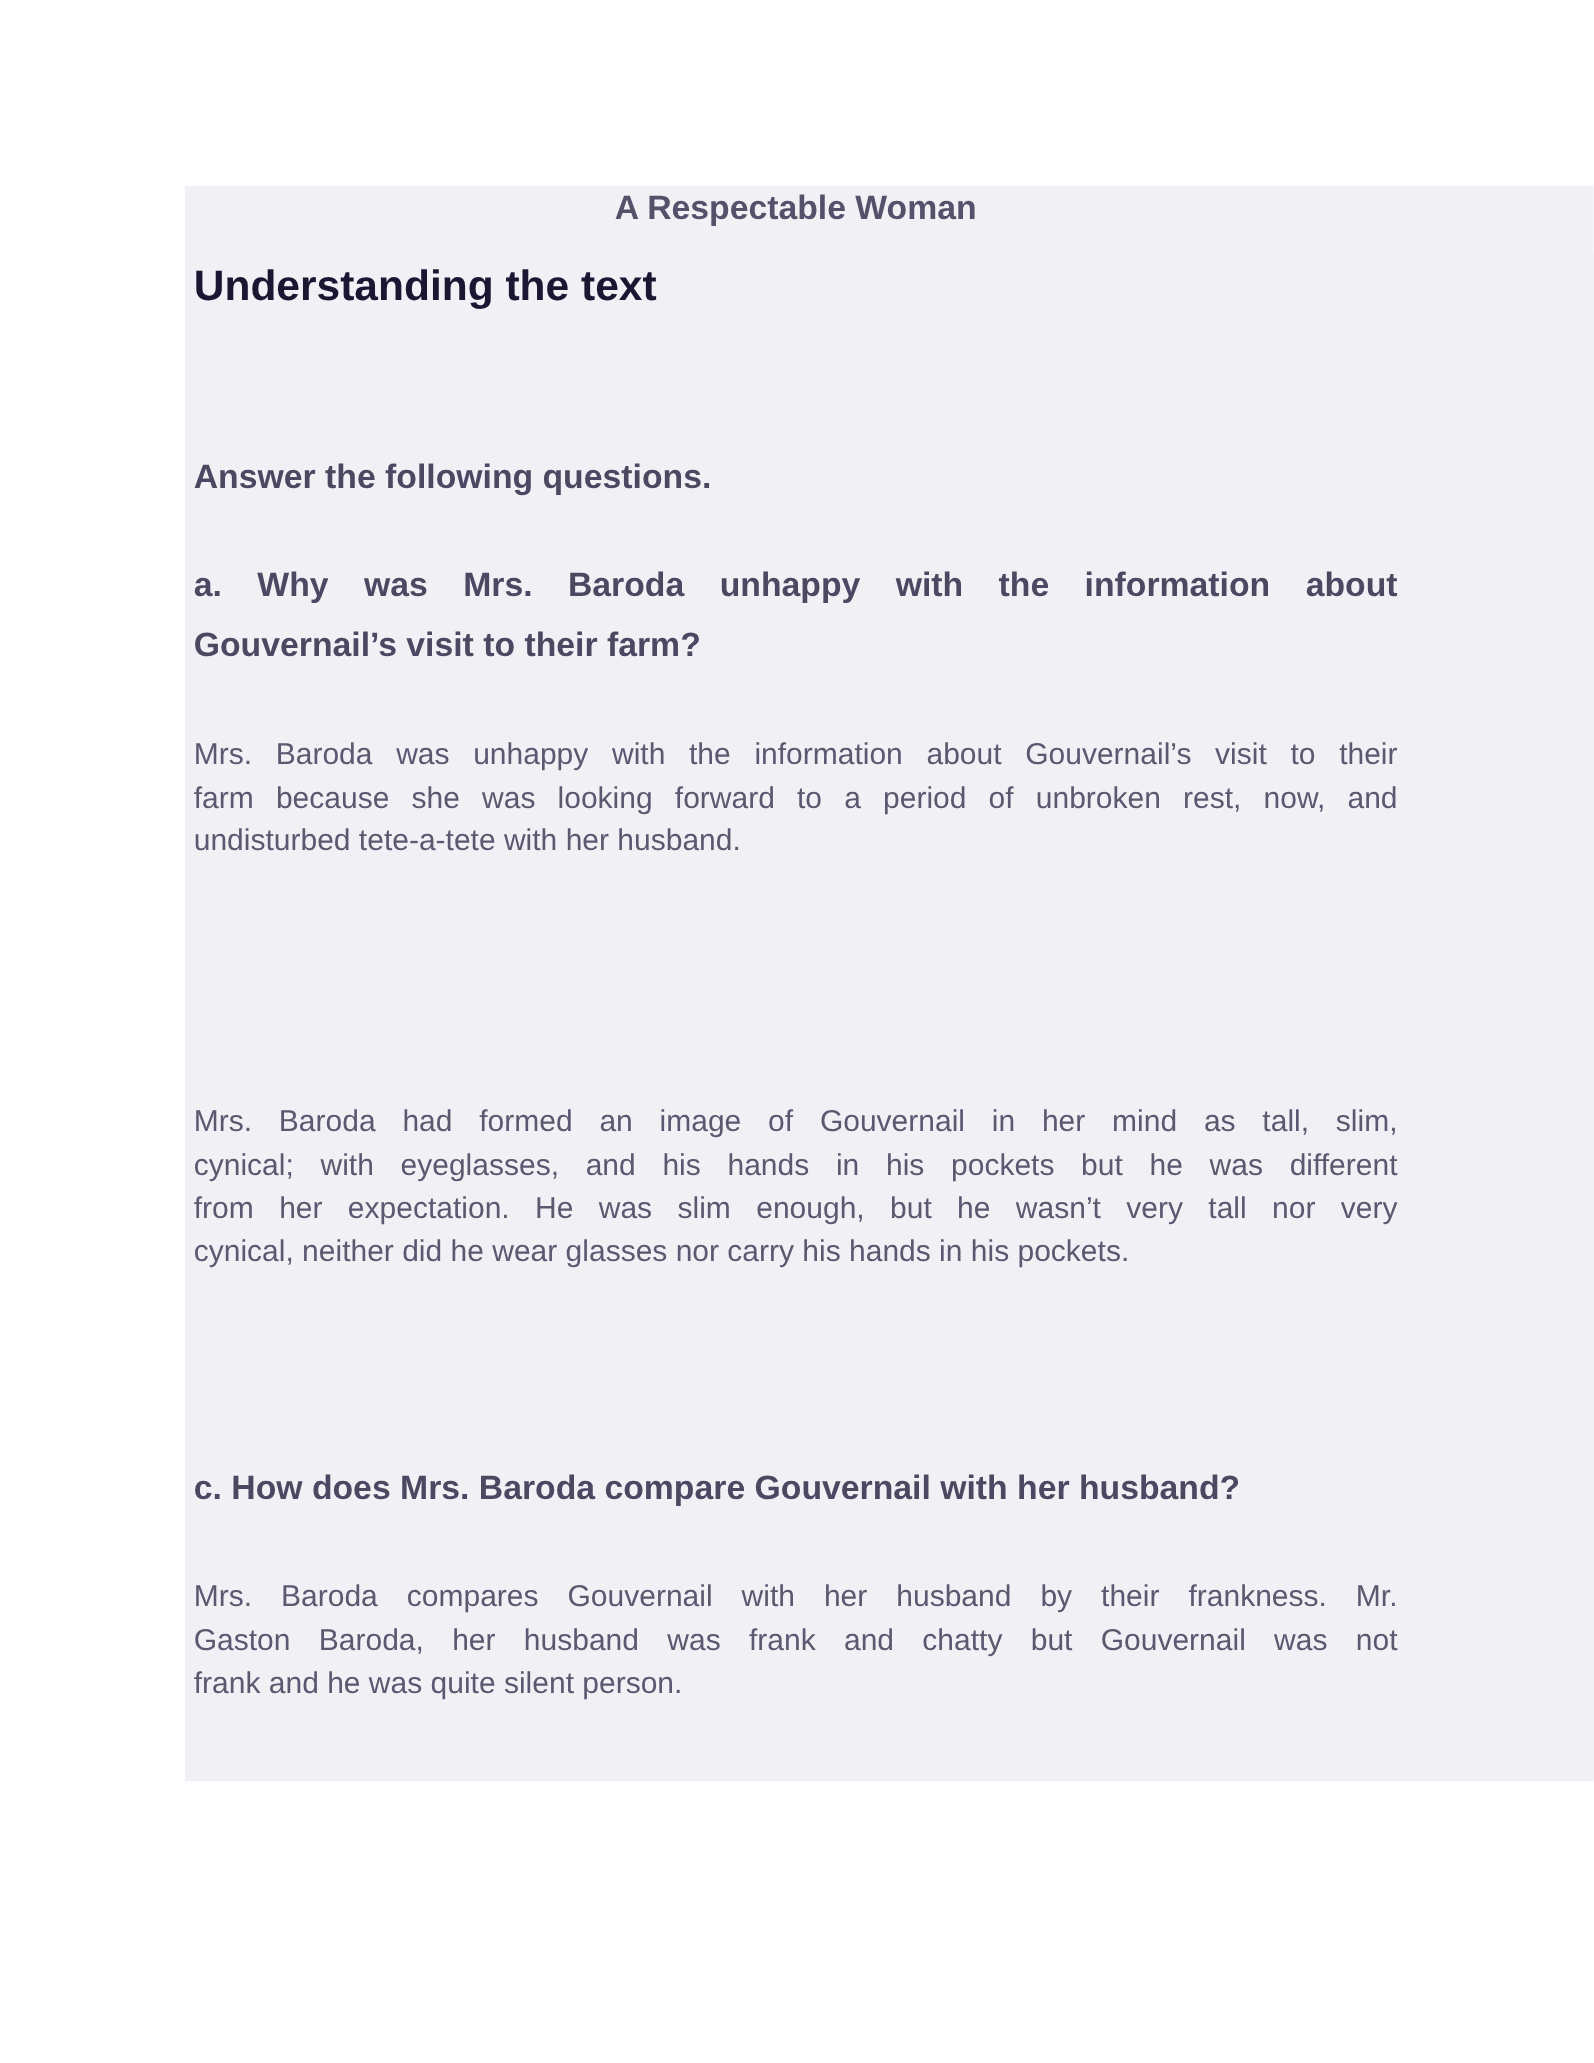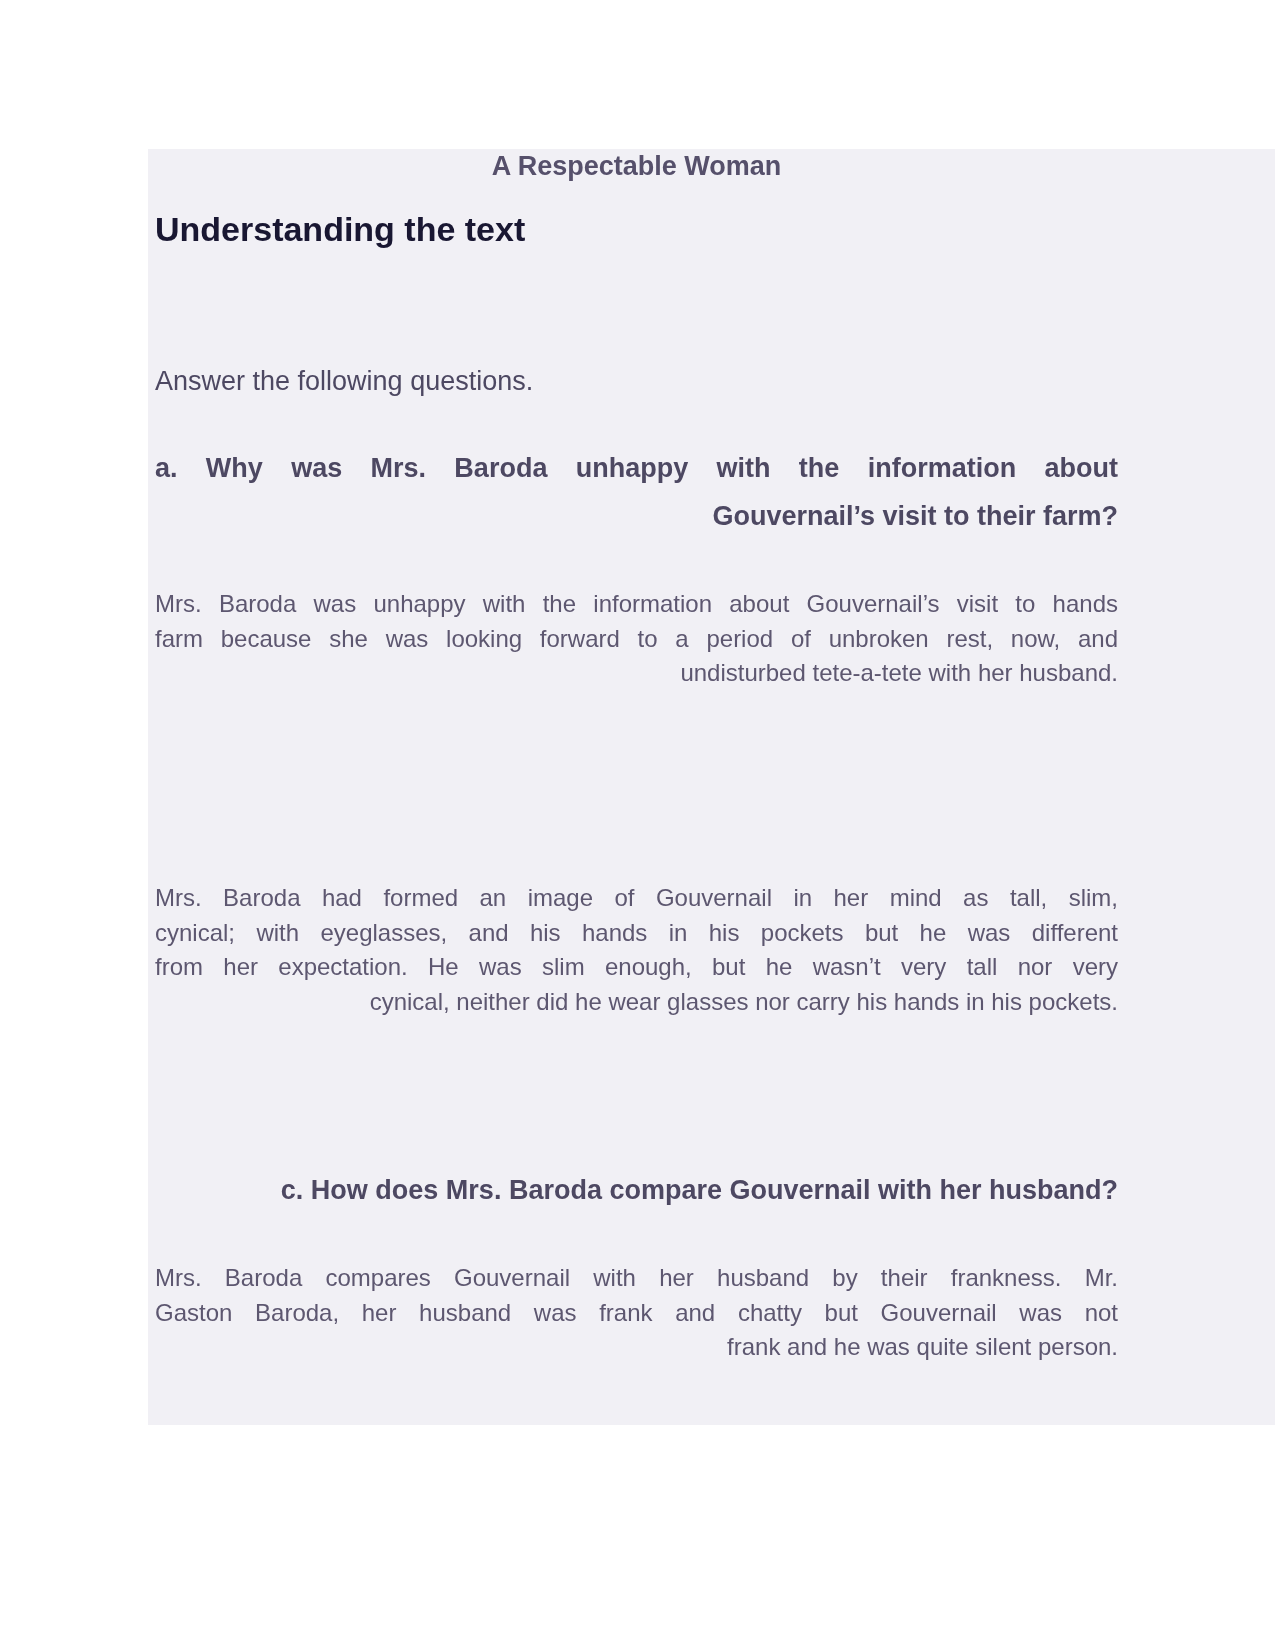--- a/index.html
+++ b/index.html
@@ -41,21 +41,21 @@
     top: 60px;
     font-size: 34px;
     line-height: 40px;
     font-weight: bold;
     color: #191732;
   }
   .instruction {
     top: 215px;
     font-size: 27px;
     line-height: 34px;
-    font-weight: normal;
+    font-weight: bold;
     color: #4d4862;
   }
   .question {
     font-size: 27px;
     font-weight: bold;
     color: #4d4862;
     line-height: 34px;
   }
   .question.multiline { line-height: 48px; }
   .q-a { top: 295px; }
@@ -63,42 +63,42 @@
   .q-b { top: 648px; }
   .ans-b { top: 732px; }
   .q-c { top: 1024px; }
   .ans-c { top: 1112px; }
   .answer {
     font-size: 24px;
     line-height: 34.5px;
     color: #5d5770;
   }
   
-  .tline { text-align: right; }
+  .tline { text-align: left; }
   .tjust { text-align: justify; text-align-last: justify; }
 </style>
 </head>
 <body>
 
 <div class="page">
   <div class="panel">
 
     <div class="block doc-title">A Respectable Woman</div>
 
     <div class="block section-heading">Understanding the text</div>
 
     <div class="block instruction">Answer the following questions.</div>
 
     <div class="block question multiline q-a">
         <div class="tline tjust">a. Why was Mrs. Baroda unhappy with the information about</div>
         <div class="tline">Gouvernail’s visit to their farm?</div>
       </div>
 
     <div class="block answer ans-a">
-        <div class="tline tjust">Mrs. Baroda was unhappy with the information about Gouvernail’s visit to hands</div>
+        <div class="tline tjust">Mrs. Baroda was unhappy with the information about Gouvernail’s visit to their</div>
         <div class="tline tjust">farm because she was looking forward to a period of unbroken rest, now, and</div>
         <div class="tline">undisturbed tete-a-tete with her husband.</div>
       </div>
 
 
     <div class="block answer ans-b">
         <div class="tline tjust">Mrs. Baroda had formed an image of Gouvernail in her mind as tall, slim,</div>
         <div class="tline tjust">cynical; with eyeglasses, and his hands in his pockets but he was different</div>
         <div class="tline tjust">from her expectation. He was slim enough, but he wasn’t very tall nor very</div>
         <div class="tline">cynical, neither did he wear glasses nor carry his hands in his pockets.</div>

